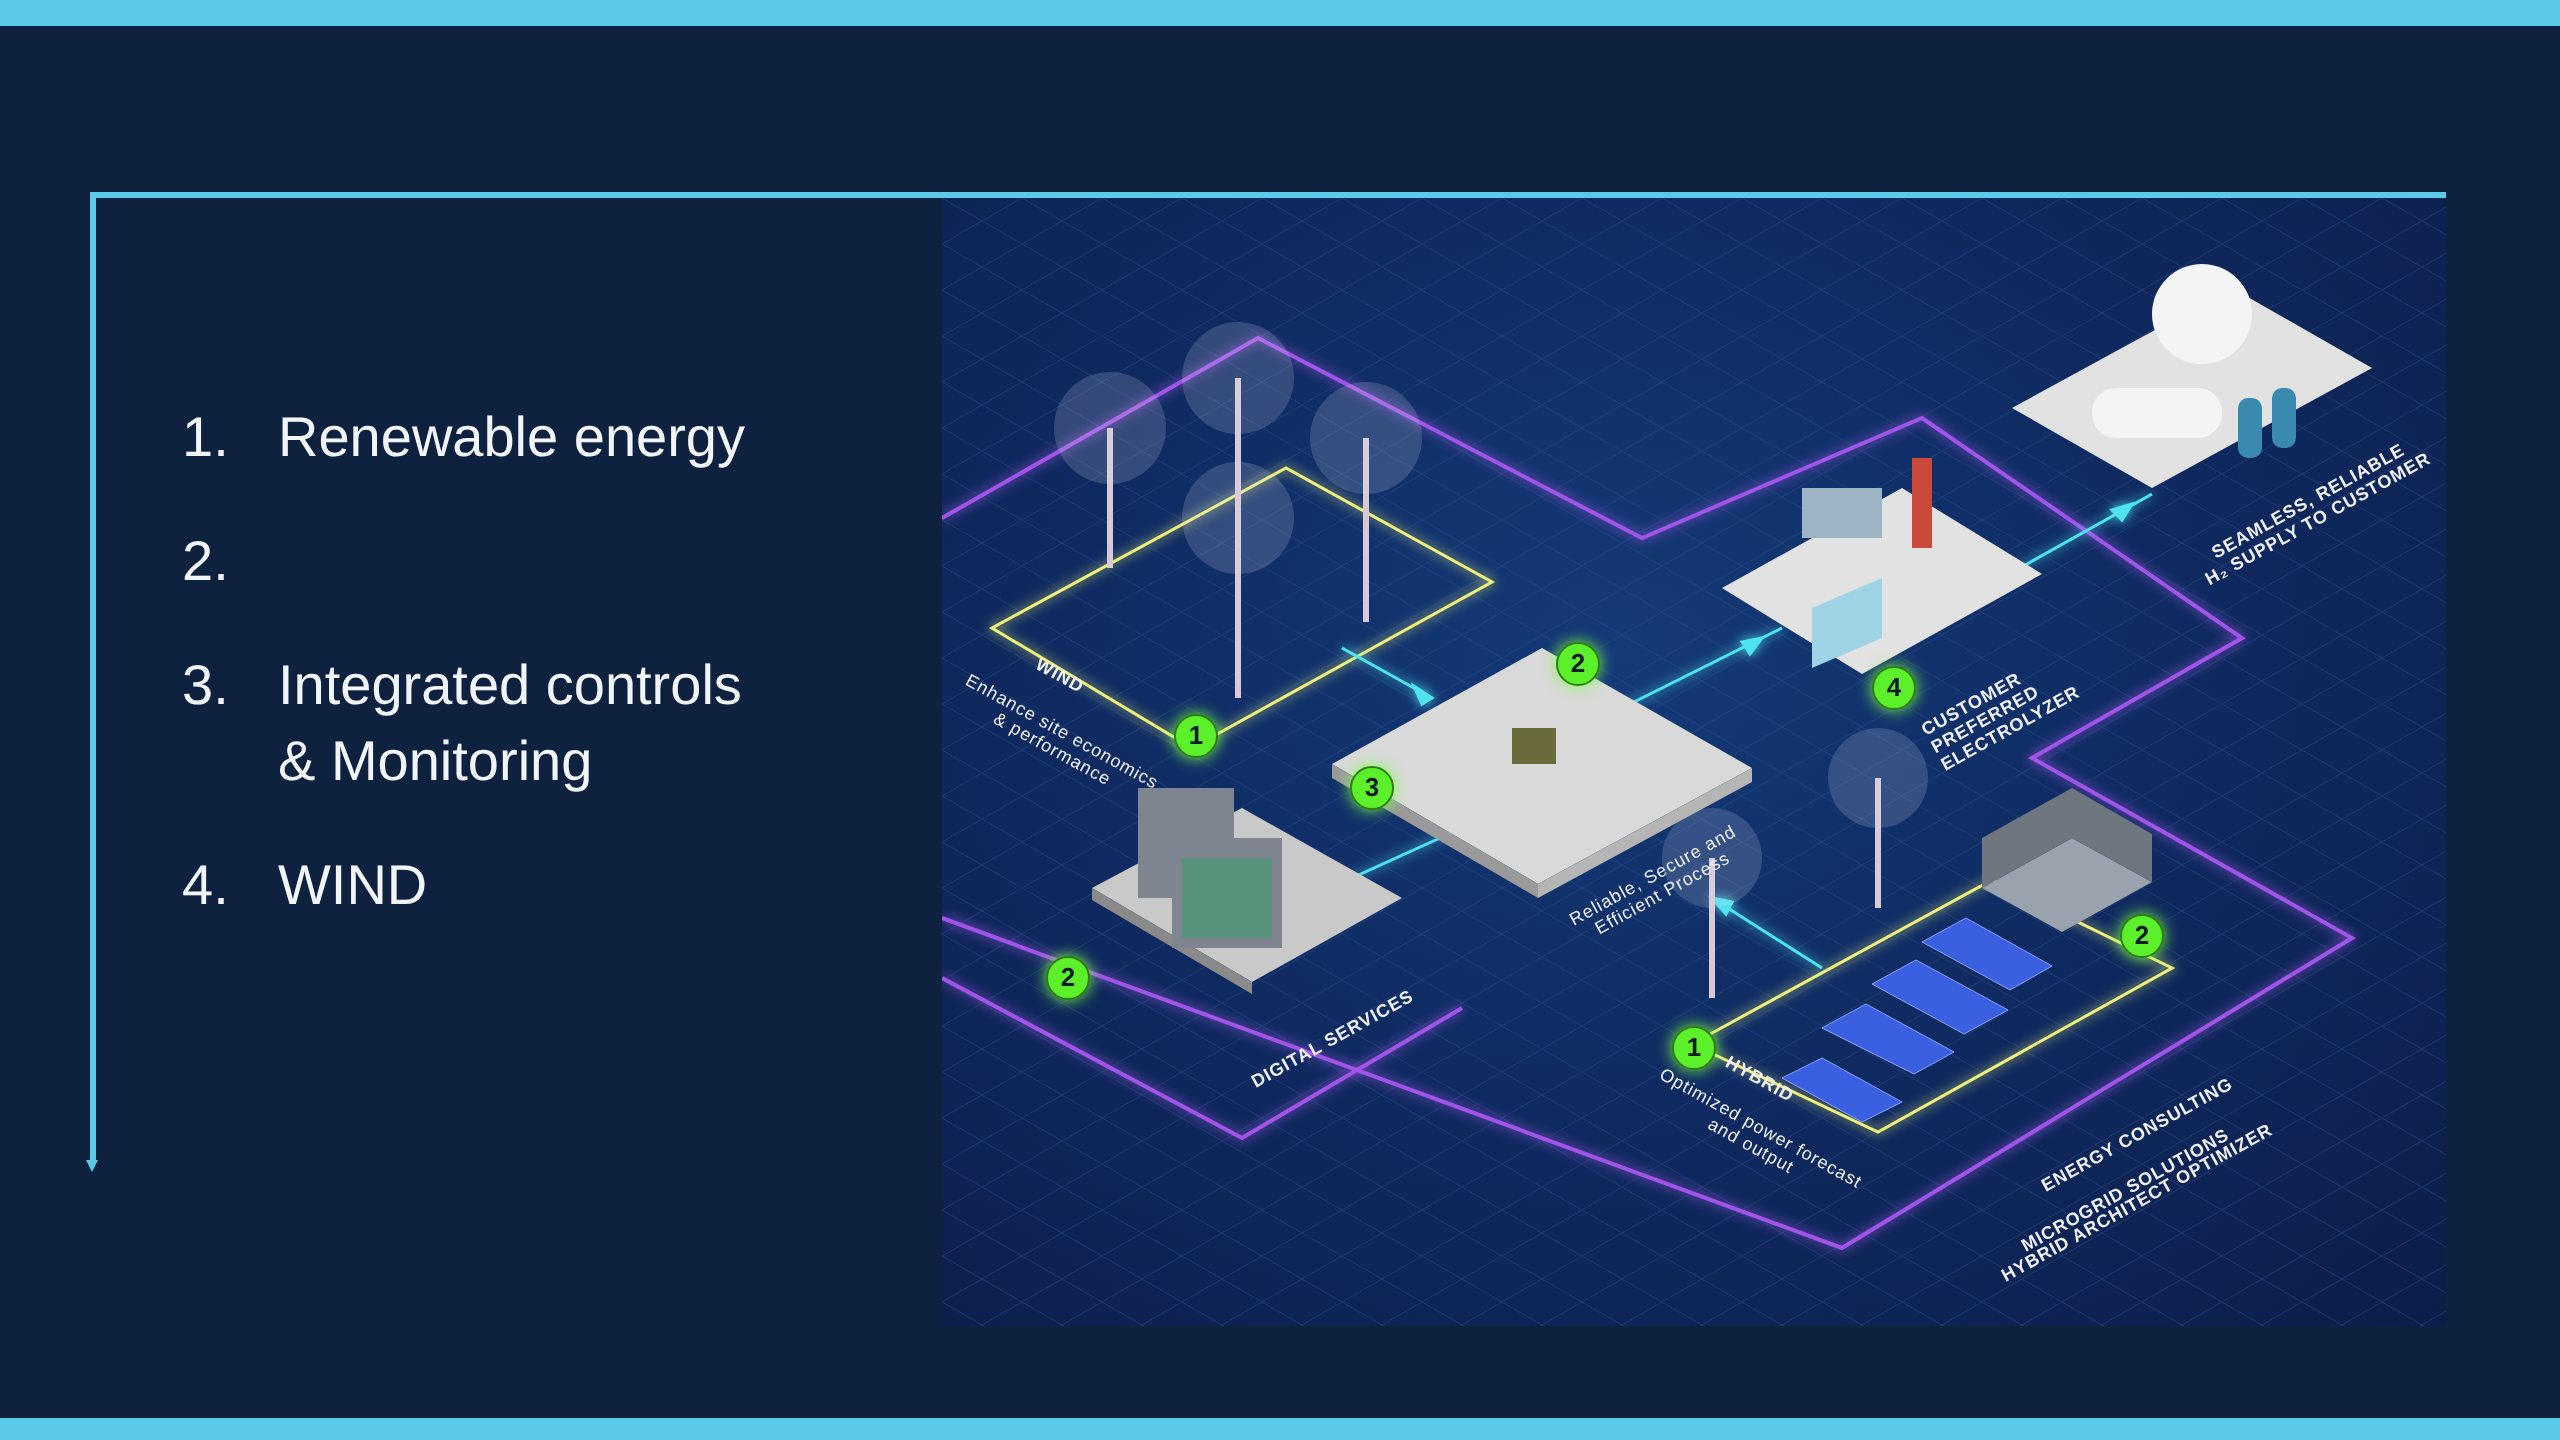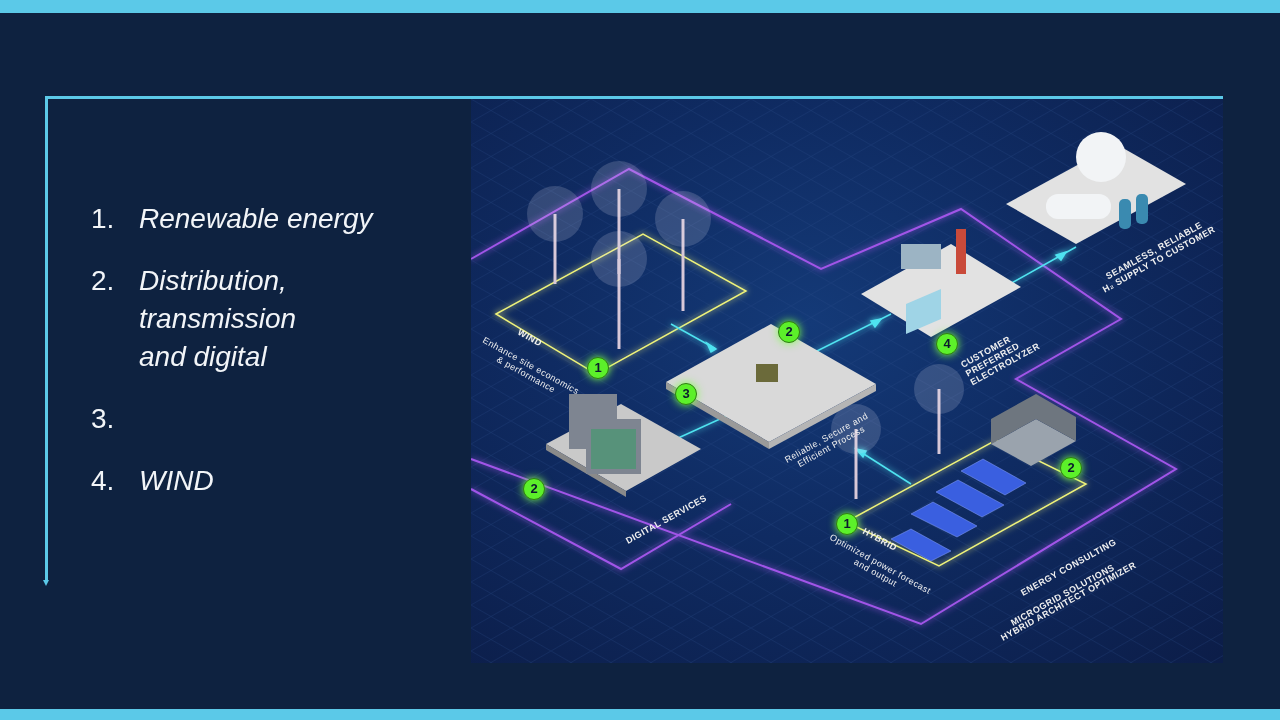--- a/index.html
+++ b/index.html
@@ -5,21 +5,21 @@
   html,body{margin:0;padding:0;}
   body{width:1280px;height:720px;position:relative;overflow:hidden;background:#0e2240;font-family:"Liberation Sans",sans-serif;}
   .bar-top{position:absolute;left:0;top:0;width:1280px;height:13px;background:#5bc9e8;}
   .bar-bottom{position:absolute;left:0;top:709px;width:1280px;height:11px;background:#5bc9e8;}
   .frame-h{position:absolute;left:45px;top:96px;width:1178px;height:3px;background:#5bc9e8;}
   .frame-v{position:absolute;left:45px;top:96px;width:3px;height:486px;background:#5bc9e8;}
   .frame-arrow{position:absolute;left:43px;top:580px;width:0;height:0;border-left:3.5px solid transparent;border-right:3.5px solid transparent;border-top:6px solid #5bc9e8;}
   .list{position:absolute;left:91px;top:200px;width:360px;color:#f2f5f8;font-size:28px;line-height:38px;}
   .item{display:flex;margin-bottom:24px;}
   .num{width:48px;flex:none;}
-  .txt{white-space:pre-line;font-style:italic;}
+  .txt{white-space:pre-line;}
   .hero{position:absolute;left:471px;top:99px;width:752px;height:564px;overflow:hidden;
     background:radial-gradient(ellipse at 45% 40%,#143a78 0%,#0f2b62 45%,#0c1d48 100%);}
   .hero svg{position:absolute;left:0;top:0;}
   .lbl{position:absolute;color:#f0f0f0;font-size:9px;font-weight:bold;letter-spacing:.5px;transform-origin:left top;white-space:pre;text-align:center;line-height:10px;}
   .lbl.norm{font-weight:normal;}
   .badge{position:absolute;width:20px;height:20px;border-radius:50%;background:#5cf02a;color:#0b1a2e;font-weight:bold;font-size:13px;line-height:20px;text-align:center;box-shadow:0 0 8px #7dff4a;border:1px solid #2f7d12;}
 </style>
 </head>
 <body>
 
@@ -29,26 +29,25 @@
 <div class="frame-v"></div>
 <div class="frame-arrow"></div>
 
 <div class="list">
   <div class="item">
     <span class="num">1.</span>
     <span class="txt">Renewable energy</span>
   </div>
   <div class="item">
     <span class="num">2.</span>
-    <span class="txt">Distribution,
-transmission
-and digital</span>
   </div>
   <div class="item">
     <span class="num">3.</span>
+    <span class="txt">Integrated controls
+&amp; Monitoring</span>
   </div>
   <div class="item">
     <span class="num">4.</span>
     <span class="txt">WIND</span>
   </div>
 </div>
 
 <div class="hero">
   <svg width="752" height="564" viewBox="0 0 752 564">
     <defs>

